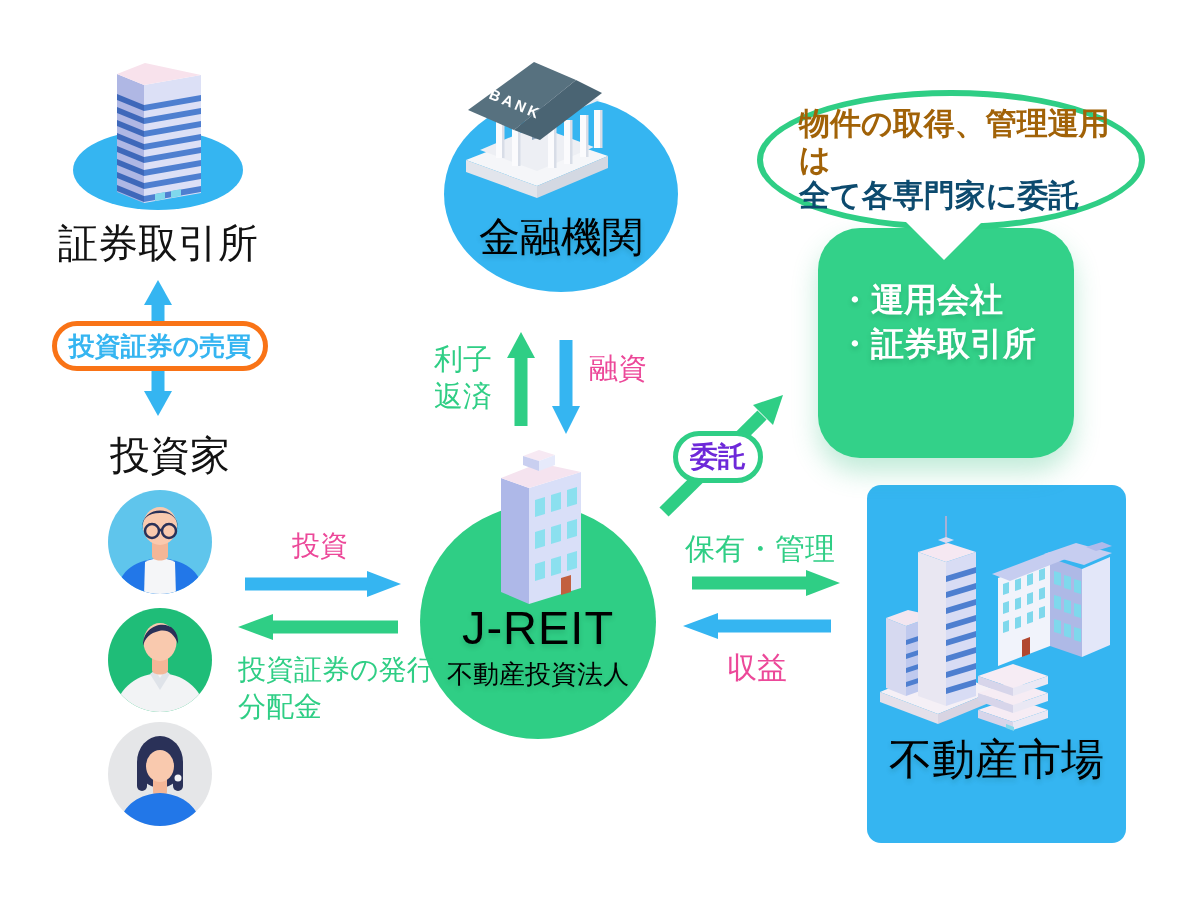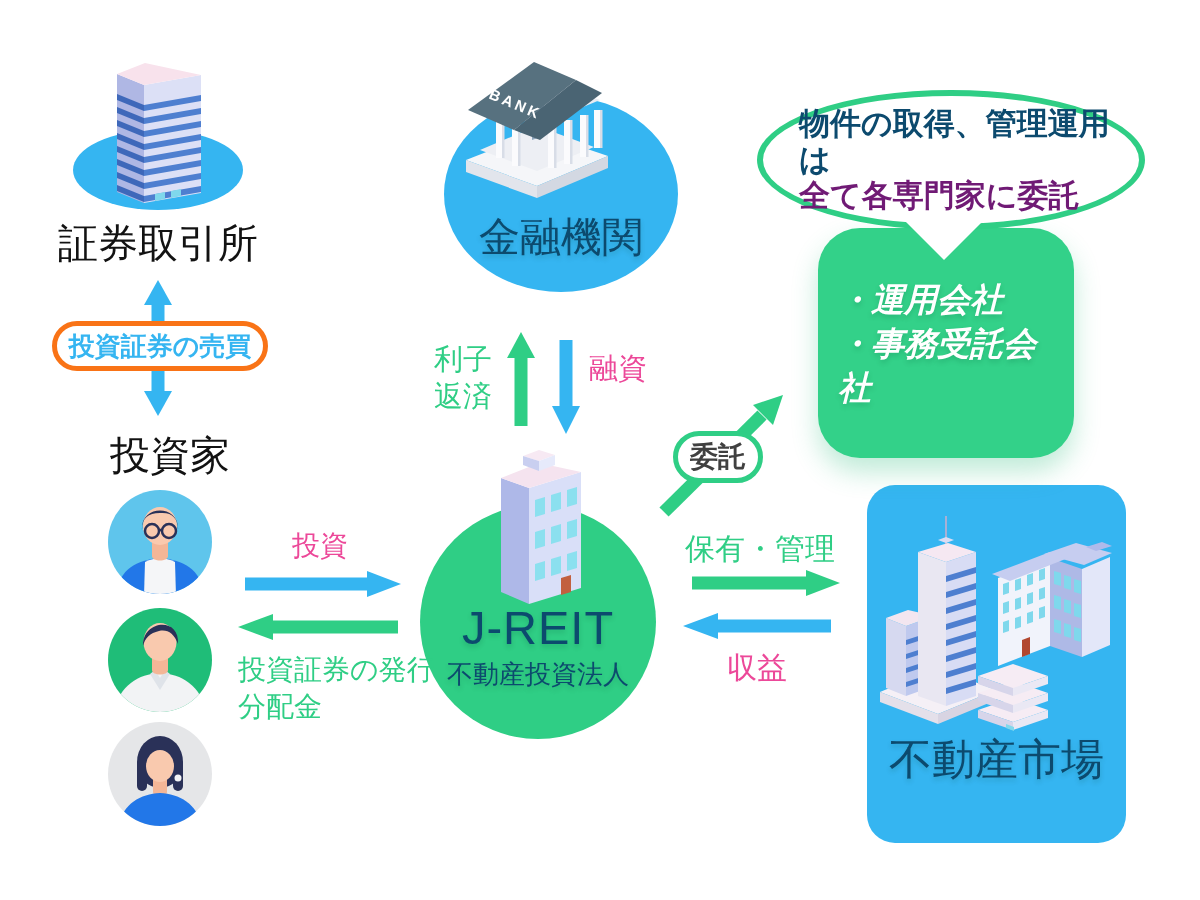--- a/index.html
+++ b/index.html
@@ -3,36 +3,36 @@
 <meta charset="utf-8">
 <style>
   html,body{margin:0;padding:0;background:#fff;}
   .canvas{position:relative;width:1200px;height:900px;background:#ffffff;overflow:hidden;
           font-family:"Liberation Sans","DejaVu Sans",sans-serif;}
   .abs{position:absolute;}
   .lbl{position:absolute;font-weight:normal;white-space:nowrap;}
   .dark{color:#121212;}
   .blue-t{color:#ec4899;}
   .green-t{color:#2FCE85;}
-  .white-t{color:#0c4a6e;text-shadow:0 3px 5px rgba(0,60,40,0.18);}
+  .white-t{color:#000000;text-shadow:0 3px 5px rgba(0,60,40,0.18);}
   .center{text-align:center;}
   .ellipse-base{position:absolute;background:#35B5F1;border-radius:50%;}
   .circle-blue{position:absolute;background:#35B5F1;border-radius:50%;}
   .circle-green{position:absolute;background:#2FCE85;border-radius:50%;}
   .pill{position:absolute;background:#fff;border-radius:26px;display:flex;align-items:center;justify-content:center;font-weight:bold;z-index:5;}
   .pill.blue{border:5px solid #f97316;color:#35B5F1;}
-  .pill.green{border:5px solid #2FCE85;color:#404040;}
+  .pill.green{border:5px solid #2FCE85;color:#6d28d9;}
   .bubble{position:absolute;left:757px;top:90px;width:388px;height:140px;background:#fff;border:6px solid #2FCE85;border-radius:50%;
           display:flex;flex-direction:column;justify-content:center;padding-left:36px;box-sizing:border-box;z-index:3;}
-  .bubble .l1{font-size:31px;font-weight:bold;color:#0c4a6e;line-height:36px;}
-  .bubble .l2{font-size:31px;font-weight:bold;color:#701a75;line-height:36px;}
+  .bubble .l1{font-size:31px;font-weight:bold;color:#a16207;line-height:36px;}
+  .bubble .l2{font-size:31px;font-weight:bold;color:#0c4a6e;line-height:36px;}
   .experts-box{position:absolute;left:818px;top:228px;width:256px;height:230px;background:#33D189;border-radius:42px;
-               box-shadow:0 14px 26px rgba(45,190,125,0.30);z-index:2;box-sizing:border-box;padding:50px 12px 0 20px;font-style:italic;}
+               box-shadow:0 14px 26px rgba(45,190,125,0.30);z-index:2;box-sizing:border-box;padding:50px 12px 0 20px;}
   .experts-box .item{font-size:33px;font-weight:bold;color:#fff;line-height:44px;text-shadow:0 3px 5px rgba(0,90,55,0.22);}
-  .market-box{position:absolute;left:867px;top:485px;width:259px;height:358px;background:#35B5F1;border-radius:28px;z-index:1;}
+  .market-box{position:absolute;left:867px;top:485px;width:259px;height:358px;background:#35B5F1;border-radius:14px;z-index:1;}
   .avatar{position:absolute;width:104px;height:104px;}
 </style>
 </head>
 <body>
 
 <div class="canvas">
 
   <div>
     <div class="ellipse-base" style="left:73px;top:130px;width:170px;height:80px;"></div>
     <svg class="abs" style="left:117px;top:54px;" width="84" height="152" viewBox="0 0 84 152">
@@ -198,21 +198,21 @@
   <svg class="abs" style="left:648px;top:386px;" width="144" height="134" viewBox="0 0 144 134">
     <line x1="16" y1="126" x2="114" y2="29" stroke="#2FCE85" stroke-width="13"></line>
     <polygon points="135,9 125,39 105,19" fill="#2FCE85"></polygon>
   </svg>
   <div class="pill green" style="left:673px;top:431px;width:80px;height:42px;font-size:28px;">
     <span>委託</span>
   </div>
 
   <div class="experts-box">
     <div class="item">・運用会社</div>
-    <div class="item">・事務受託会社</div>
+    <div class="item">・証券取引所</div>
   </div>
   <div class="bubble">
     <div class="l1">物件の取得、管理運用は</div>
     <div class="l2">全て各専門家に委託</div>
   </div>
   <svg class="abs" style="left:896px;top:212px;z-index:4;" width="96" height="50" viewBox="0 0 96 50">
     <polygon points="2,2 94,2 48,48" fill="#ffffff"></polygon>
   </svg>
 
   <div class="lbl blue-t center" style="left:262px;top:527px;width:116px;font-size:28px;">投資</div>

